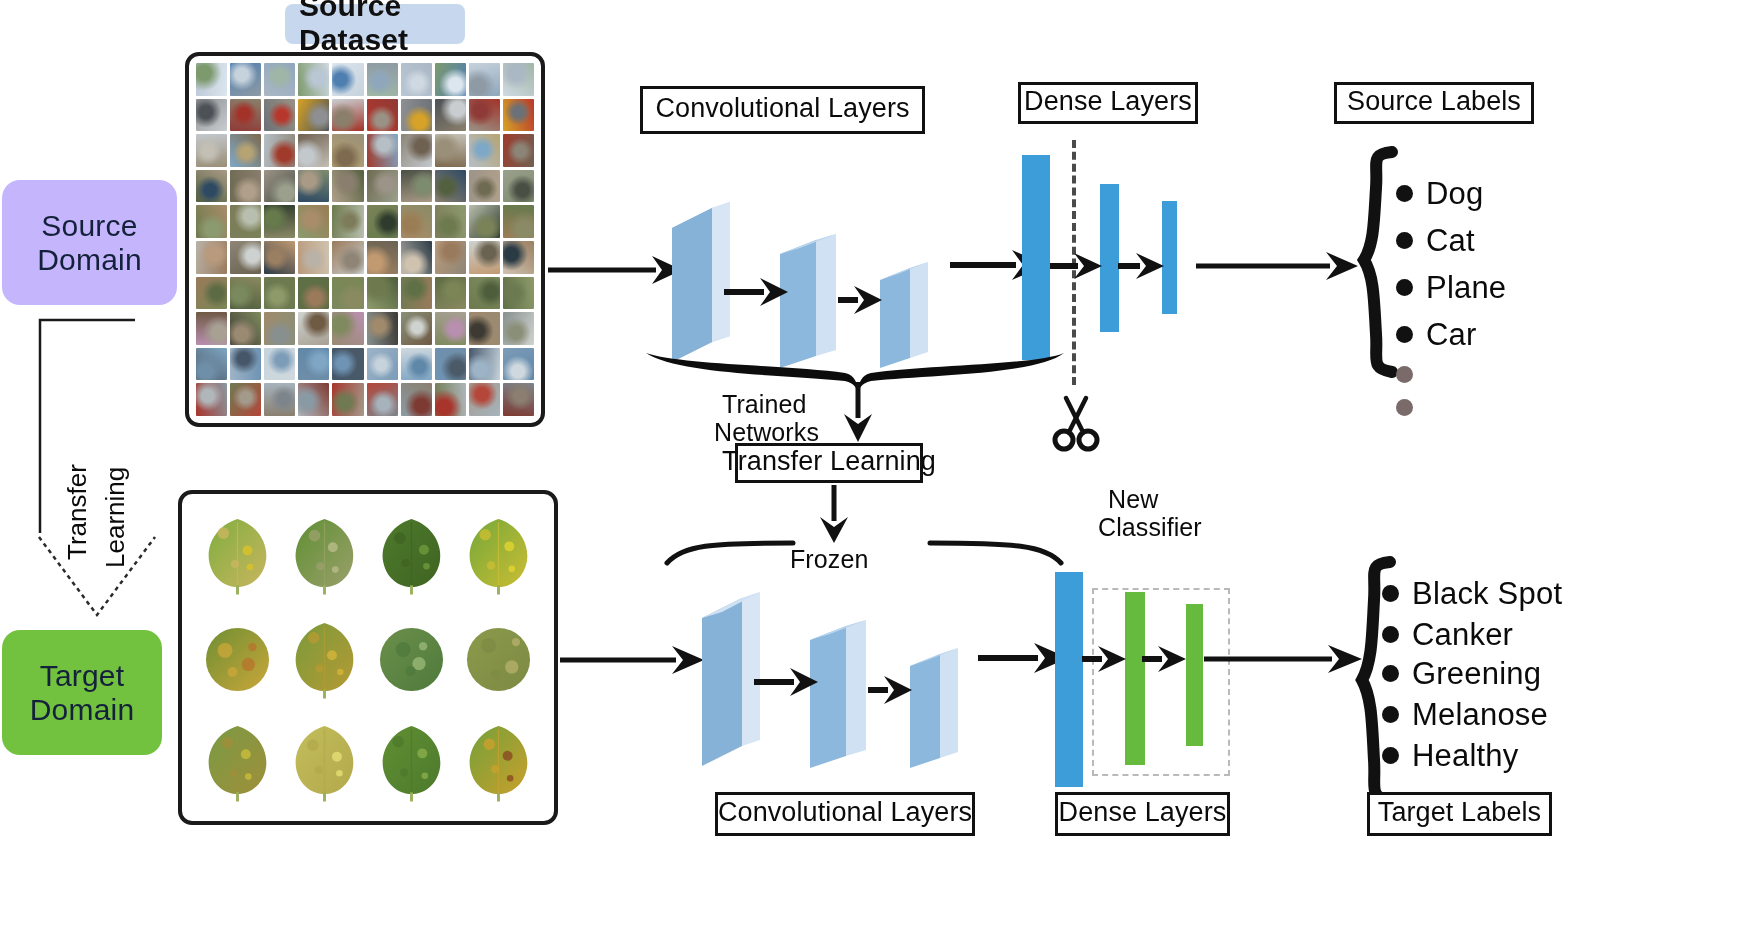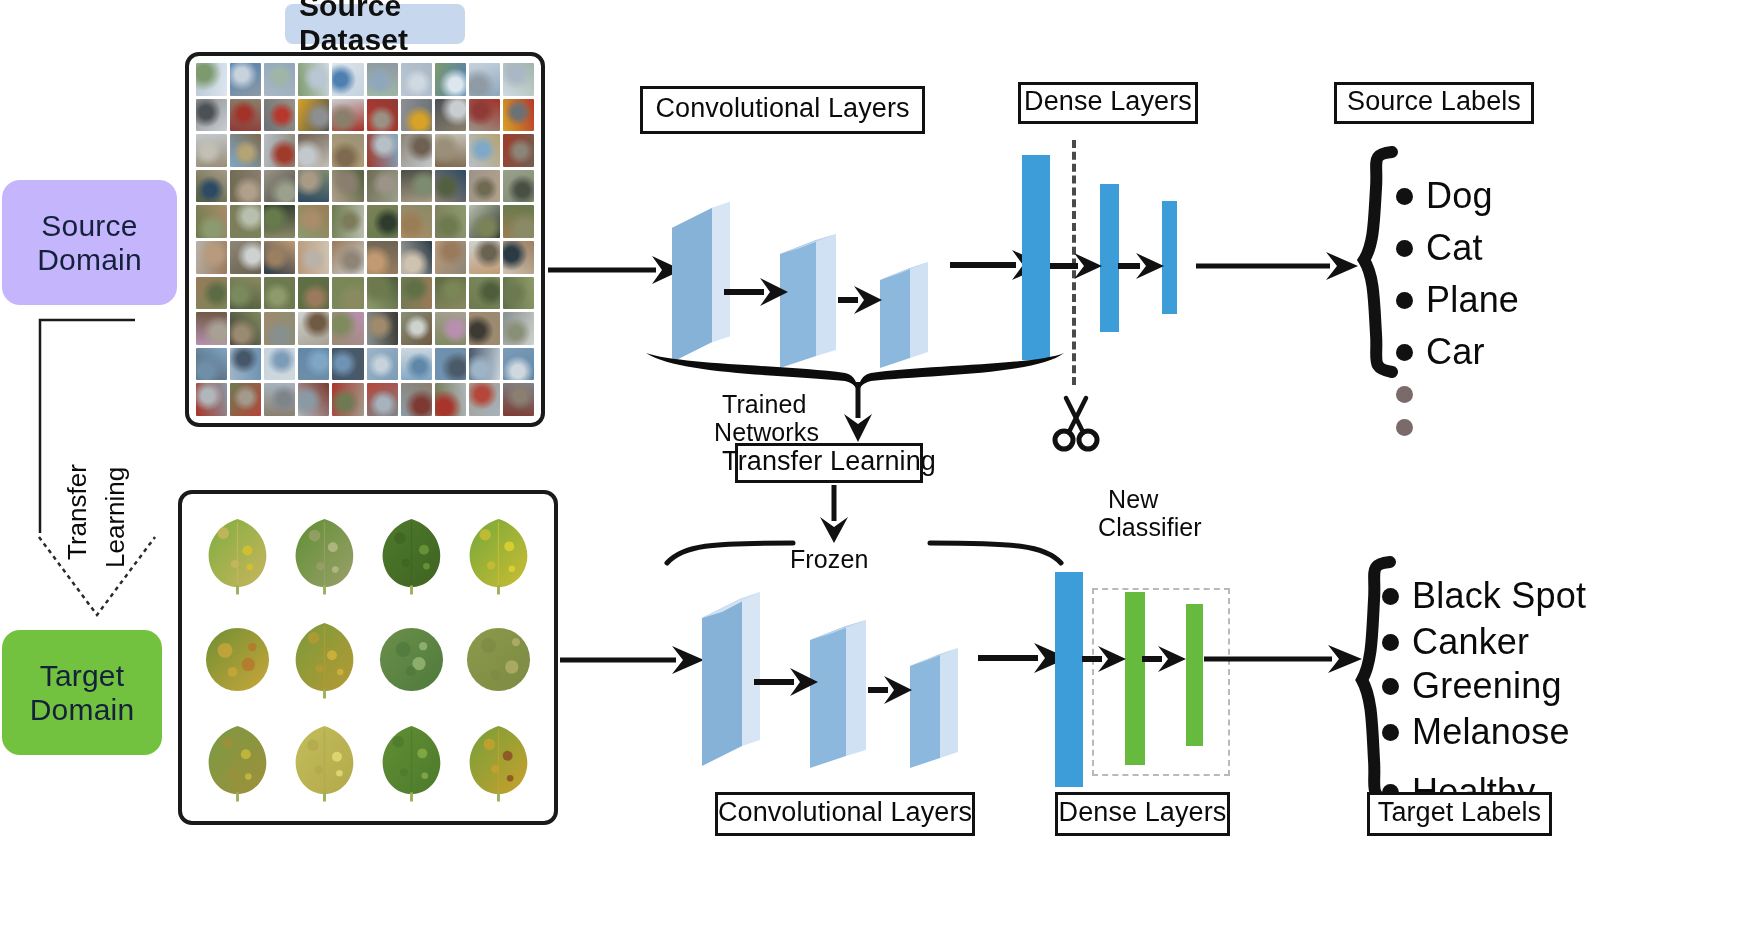--- a/index.html
+++ b/index.html
@@ -88,21 +88,21 @@
     font-size:25px; color:#0b0b0b;
     white-space:nowrap;
     letter-spacing:.1px;
   }
   .plaintext.center { }
 
   
   .labellist { position:absolute; }
   .labelrow {
     display:flex; align-items:center;
-    font-size:36px; color:#0b0b0b;
+    font-size:31px; color:#0b0b0b;
     line-height:1;
     letter-spacing:.2px;
   }
   .bullet {
     width:17px; height:17px; border-radius:50%;
     background:#111; margin-right:13px; flex:0 0 auto;
   }
   .bullet.faded { background:#7a6a6a; }
 
   
@@ -653,21 +653,21 @@
         <span>Black Spot</span>
       </div>
       <div class="labelrow" style="margin-bottom: 8px;">
         <span class="bullet"></span>
         <span>Canker</span>
       </div>
       <div class="labelrow" style="margin-bottom: 10px;">
         <span class="bullet"></span>
         <span>Greening</span>
       </div>
-      <div class="labelrow" style="margin-bottom: 24px;">
+      <div class="labelrow" style="margin-bottom: 10px;">
         <span class="bullet"></span>
         <span>Melanose</span>
       </div>
       <div class="labelrow" style="margin-bottom: 10px;">
         <span class="bullet"></span>
         <span>Healthy</span>
       </div>
     </div>
 
   <div class="abs framed" style="left:715px; top:792px; width:260px; height:44px;">

